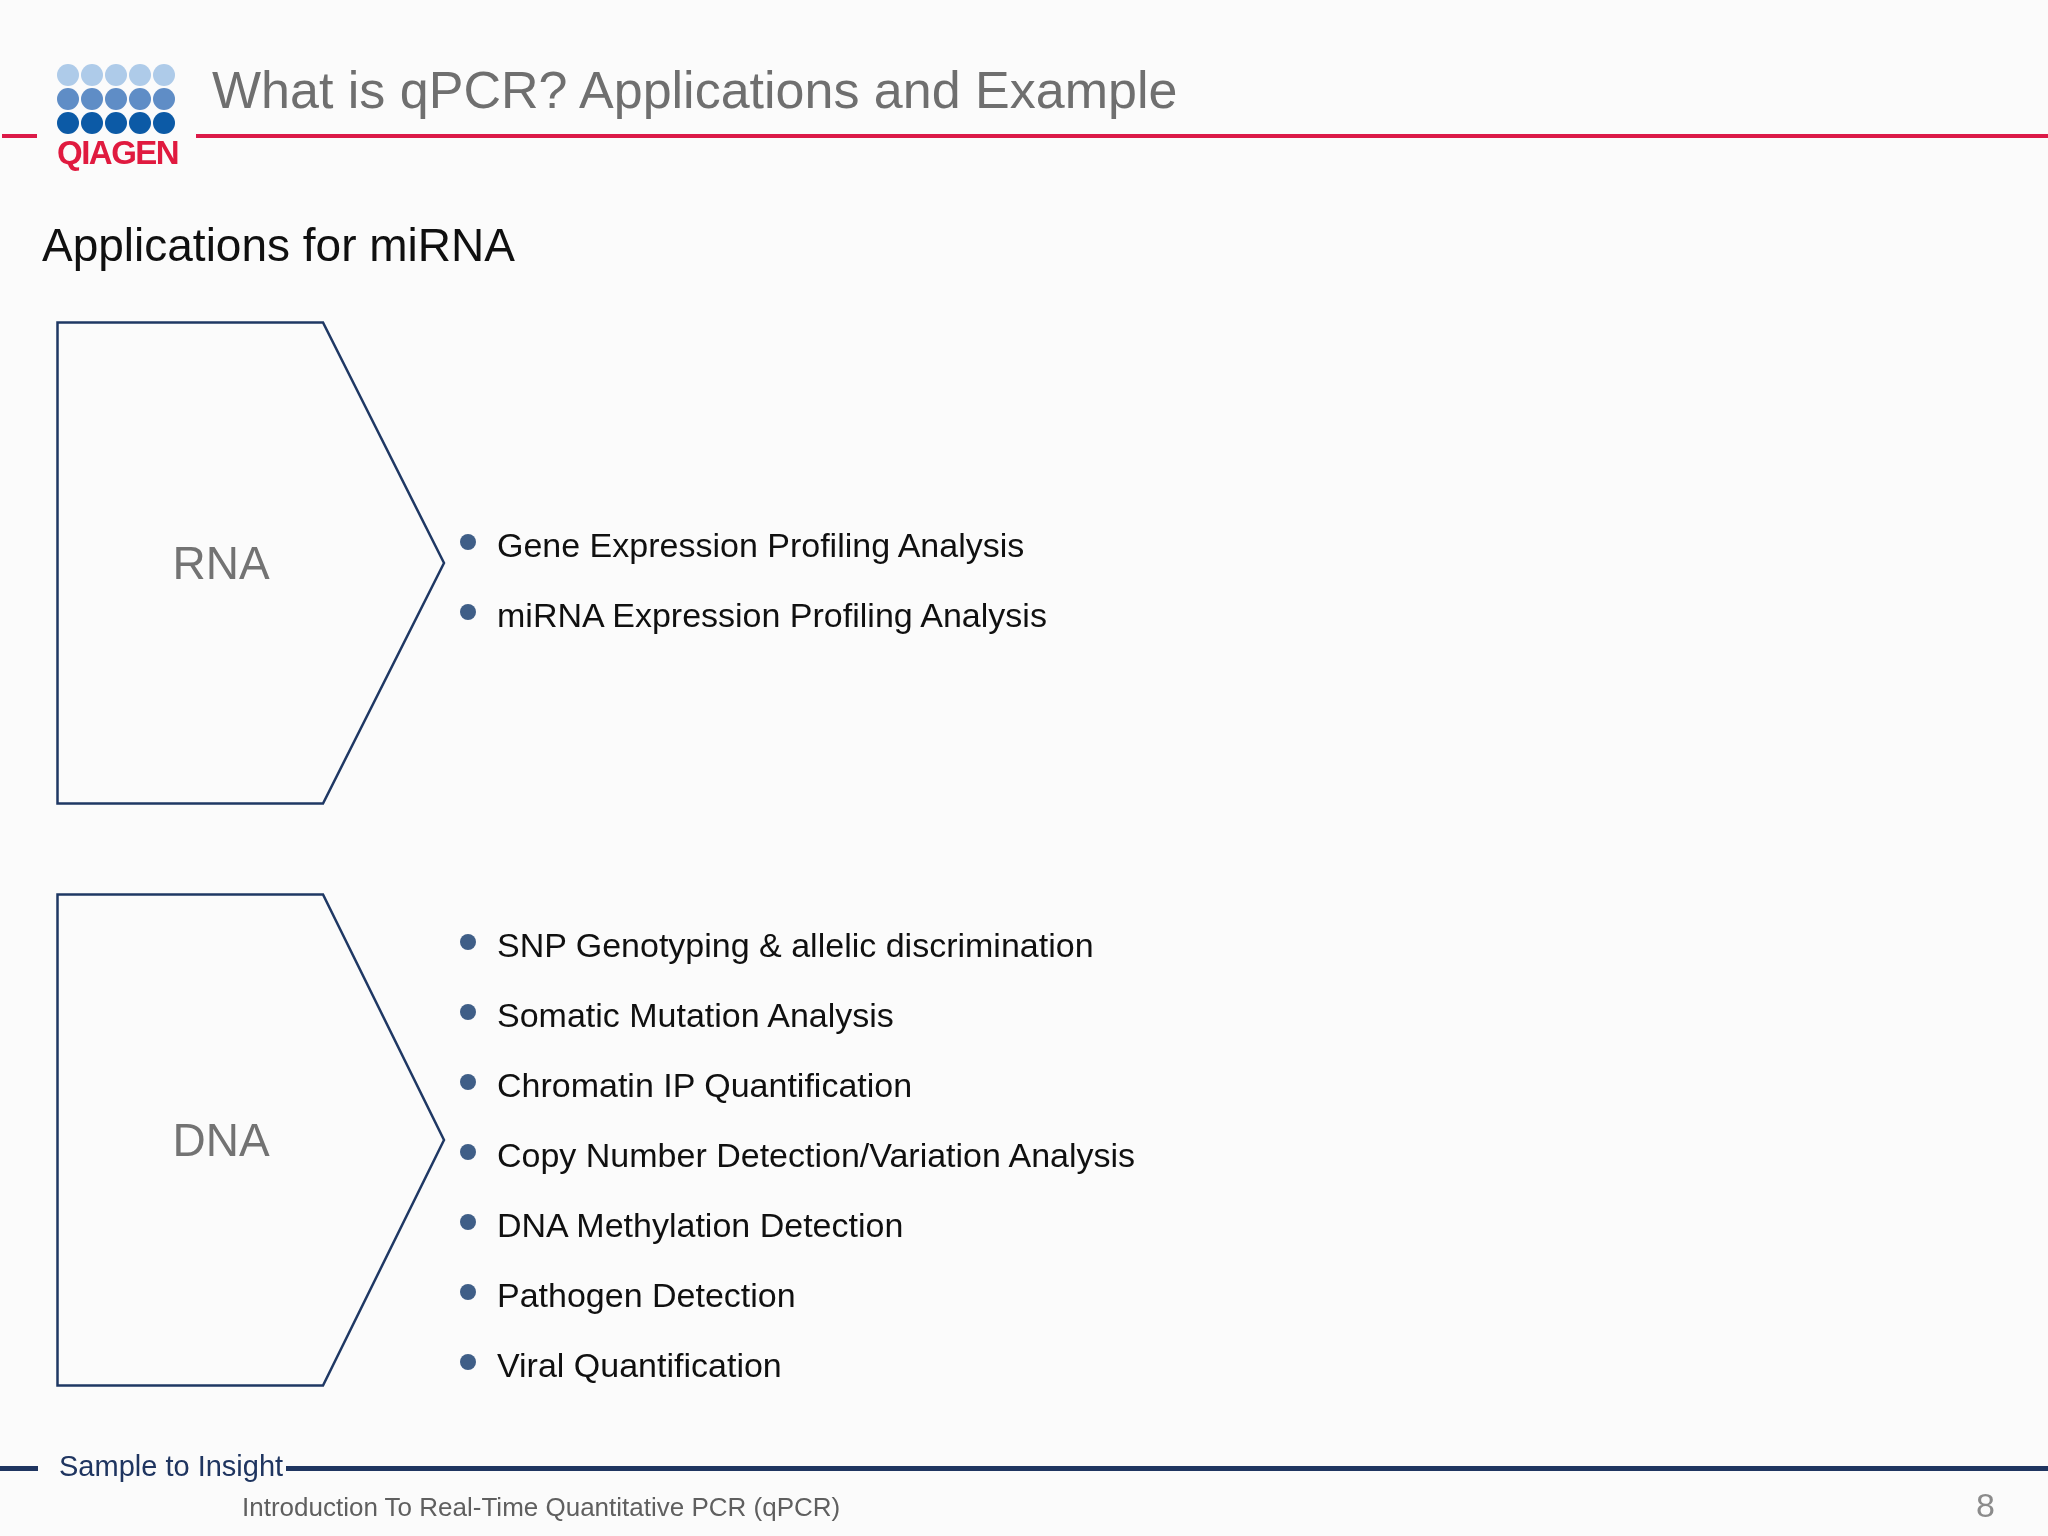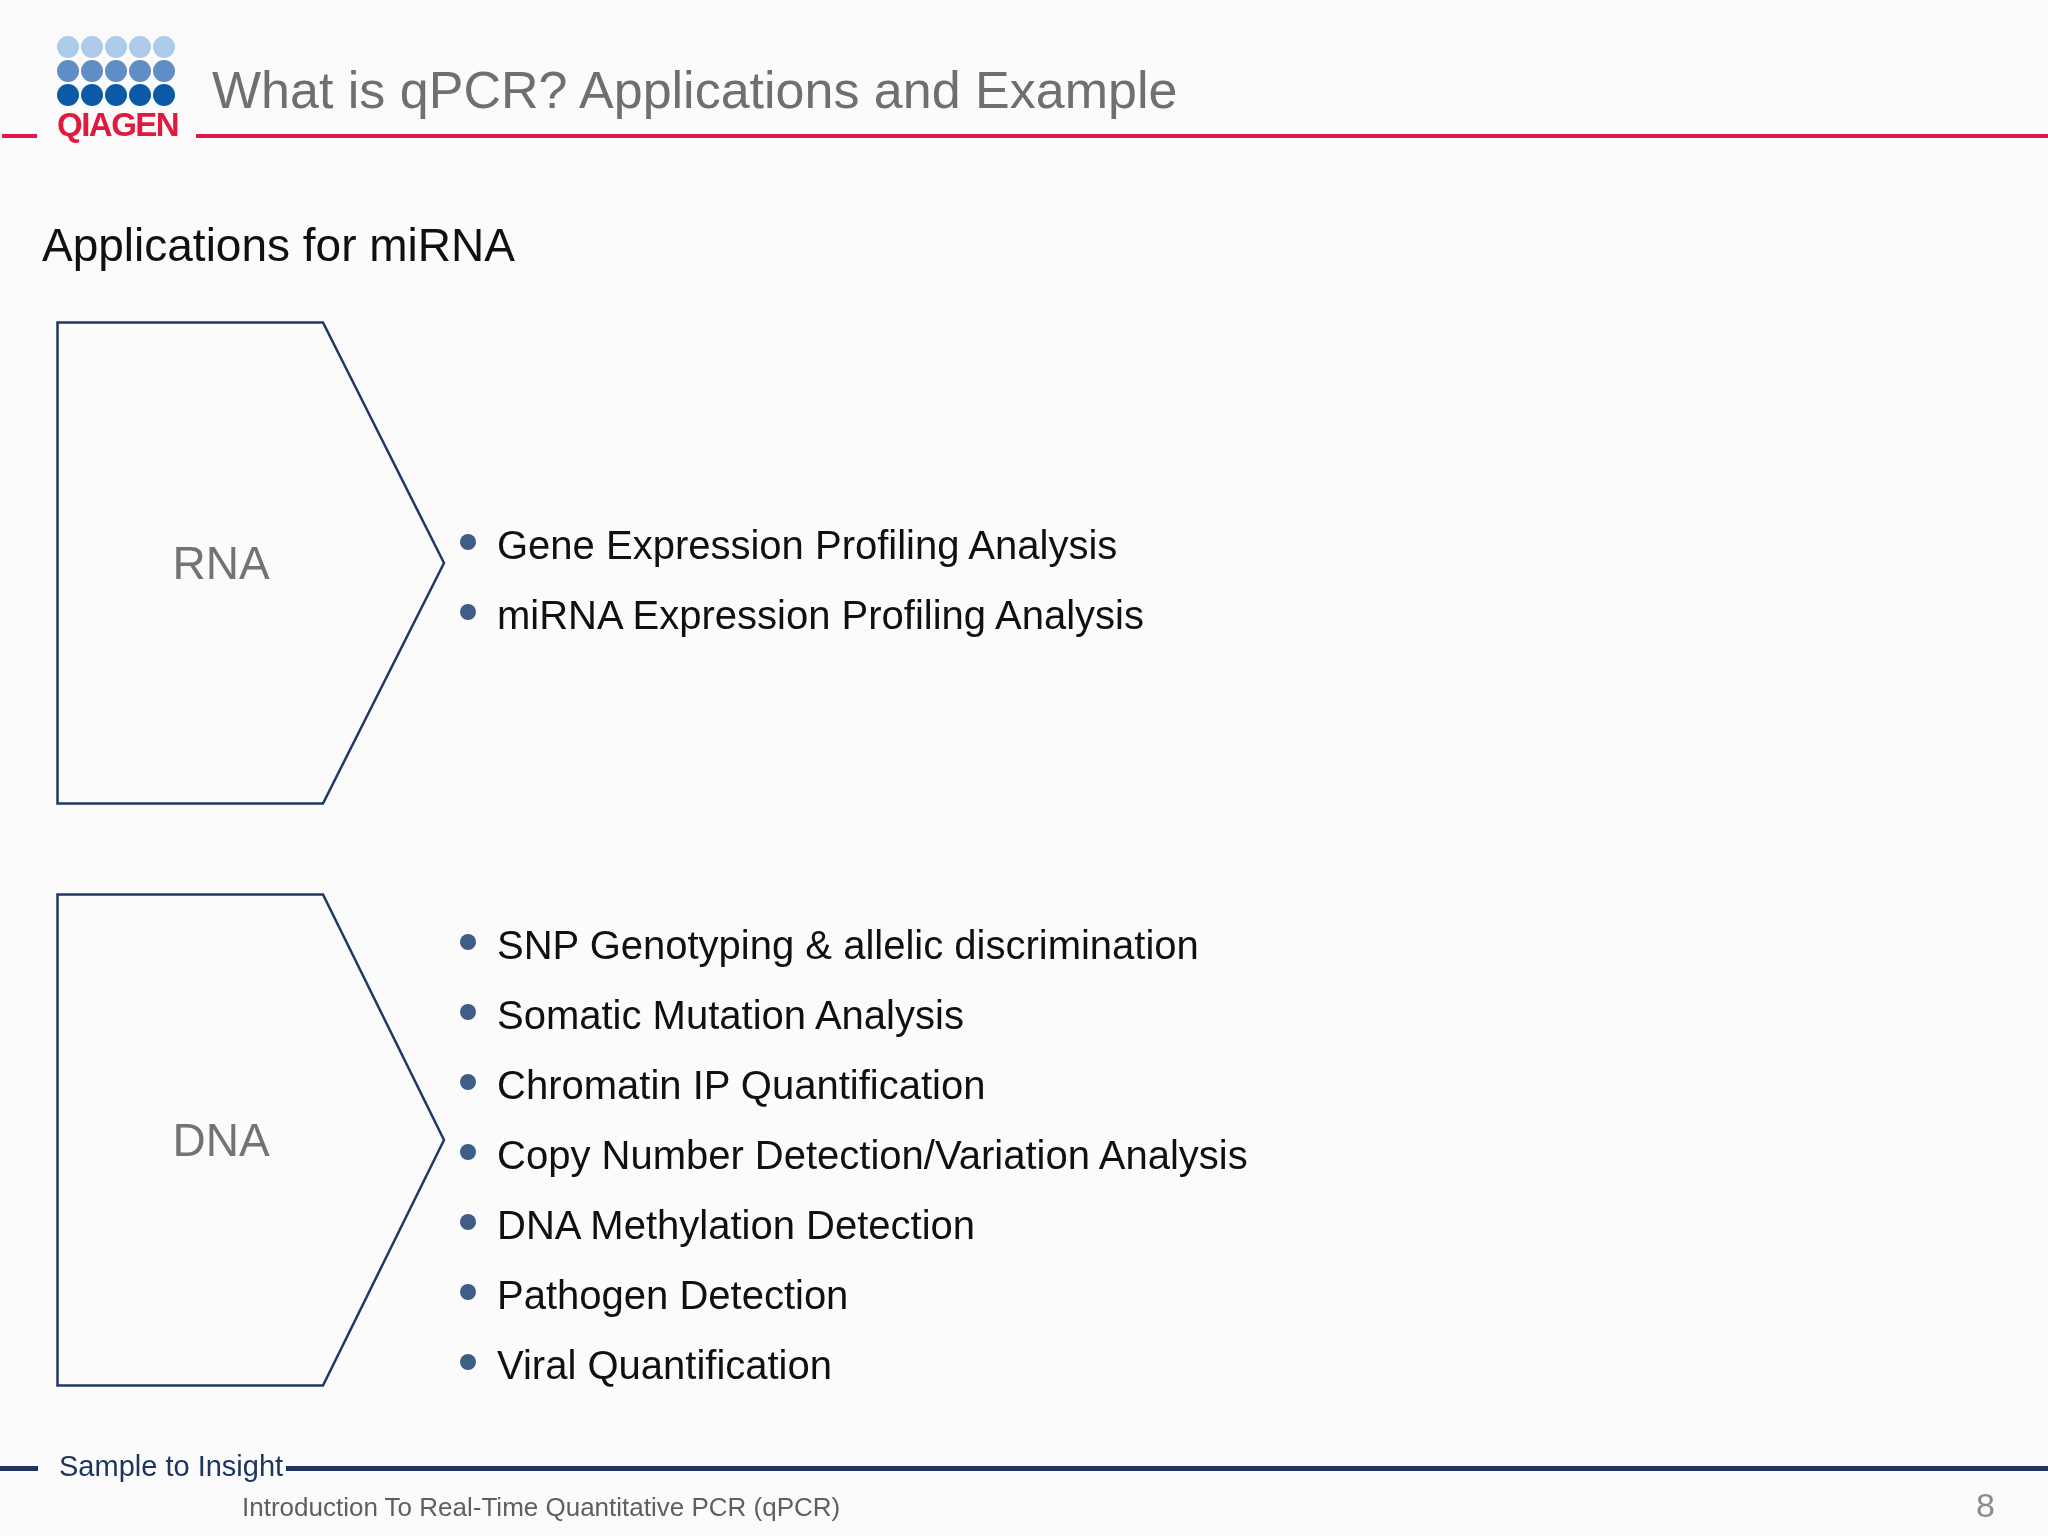--- a/index.html
+++ b/index.html
@@ -8,21 +8,21 @@
     position: relative;
     width: 2048px;
     height: 1536px;
     background: #FBFBFB;
     font-family: "Liberation Sans", sans-serif;
     color: #101010;
     overflow: hidden;
   }
 
   
-  .logo-block { position: absolute; left: 57px; top: 36px; }
+  .logo-block { position: absolute; left: 57px; top: 64px; }
   .logo-dots {
     display: grid;
     grid-template-columns: repeat(5, 22px);
     grid-auto-rows: 22px;
     gap: 2px;
   }
   .logo-dot { width: 22px; height: 22px; border-radius: 50%; display: block; }
   .logo-wordmark {
     margin-top: 2px;
     font-size: 33px;
@@ -83,21 +83,21 @@
   }
   .bullet-dot {
     width: 16px; height: 16px;
     border-radius: 50%;
     background: var(--bullet, #3F5E87);
     margin-right: 21px;
     flex: 0 0 auto;
     margin-top: -6px;
   }
   .bullet-text {
-    font-size: 40px;
+    font-size: 34px;
     color: #101010;
     white-space: nowrap;
   }
 
   
   .footer-line { position: absolute; height: 5px; background: var(--footer-line, #1F3560); top: 1466px; }
   .footer-line.left  { left: 0; width: 38px; }
   .footer-line.right { left: 286px; right: 0; width: auto; }
   .footer-tagline {
     position: absolute;

